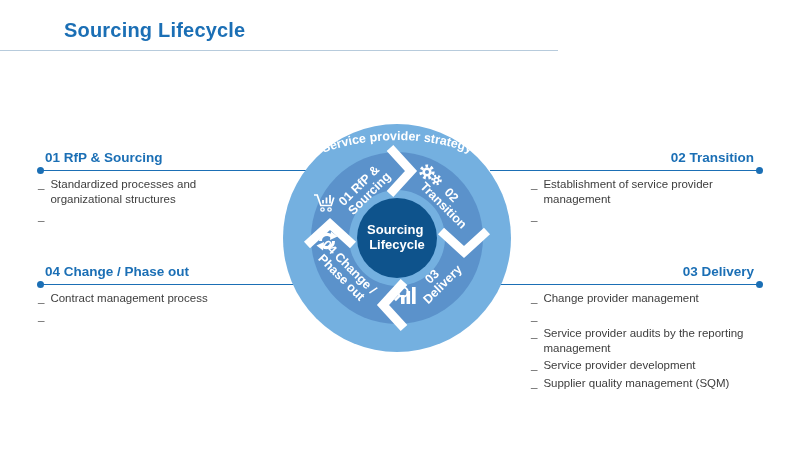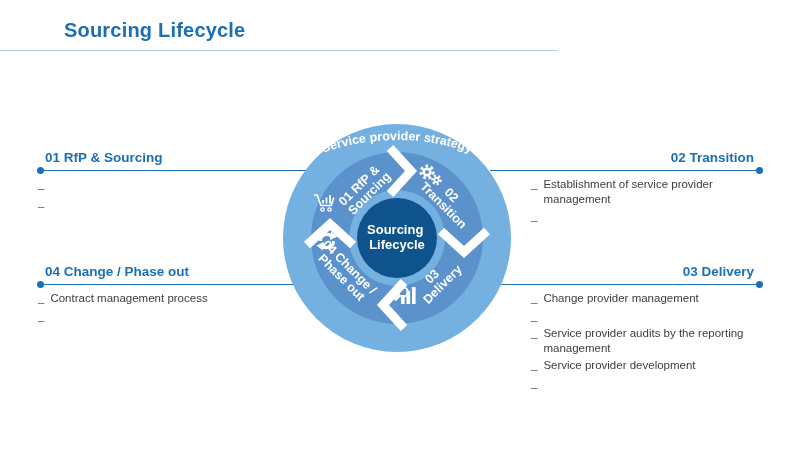--- a/index.html
+++ b/index.html
@@ -73,20 +73,22 @@
   <div class="title-rule"></div>
 
   <div class="section sec-01 align-left">
     <div class="sec-heading">01 RfP &amp; Sourcing</div>
     <div class="sec-rule">
       <span class="sec-dot"></span>
     </div>
     <ul class="bullets">
       <li class="bullet">
         <span class="bullet-marker">_</span>
+        <span class="bullet-text">Standardized processes and
+organizational structures</span>
       </li>
       <li class="bullet">
         <span class="bullet-marker">_</span>
       </li>
     </ul>
   </div>
 
   <div class="section sec-02 align-right">
     <div class="sec-heading">02 Transition</div>
     <div class="sec-rule">
@@ -137,20 +139,21 @@
         <span class="bullet-marker">_</span>
         <span class="bullet-text">Service provider audits by the reporting
 management</span>
       </li>
       <li class="bullet">
         <span class="bullet-marker">_</span>
         <span class="bullet-text">Service provider development</span>
       </li>
       <li class="bullet">
         <span class="bullet-marker">_</span>
+        <span class="bullet-text">Supplier quality management (SQM)</span>
       </li>
     </ul>
   </div>
 
   <div class="diagram">
     <svg viewBox="0 0 240 240" width="240" height="240">
       <defs>
         <path id="arcTop" d="M 20,46.1 A 220,220 0 0 1 220,46.1"></path>
       </defs>
 

